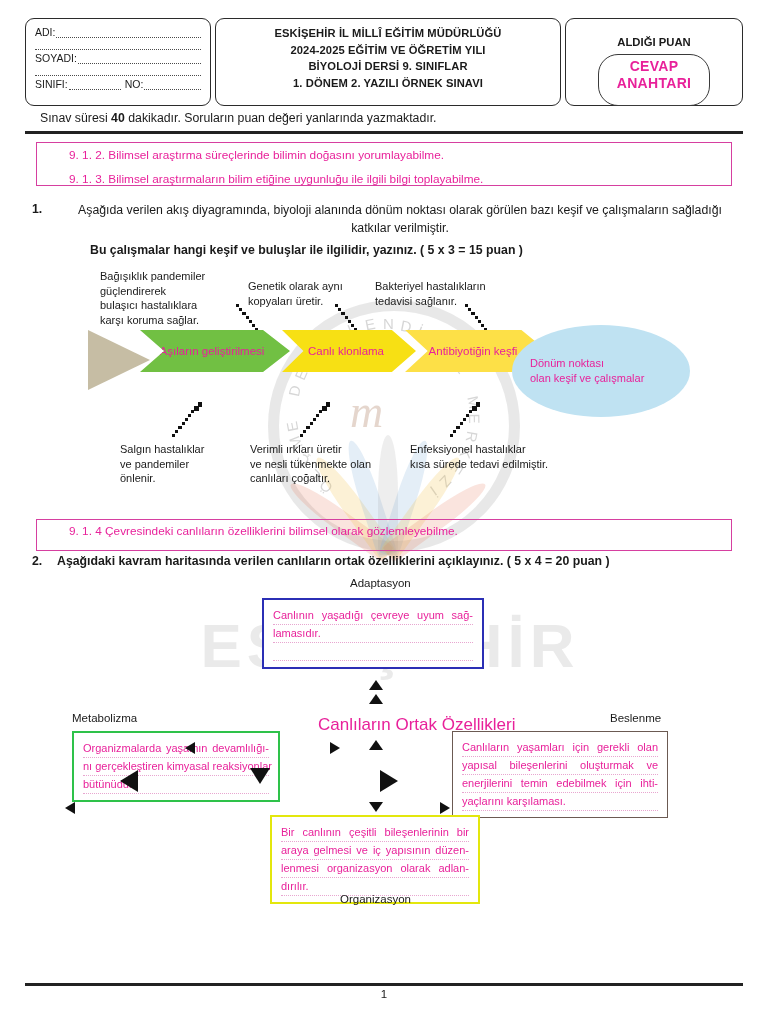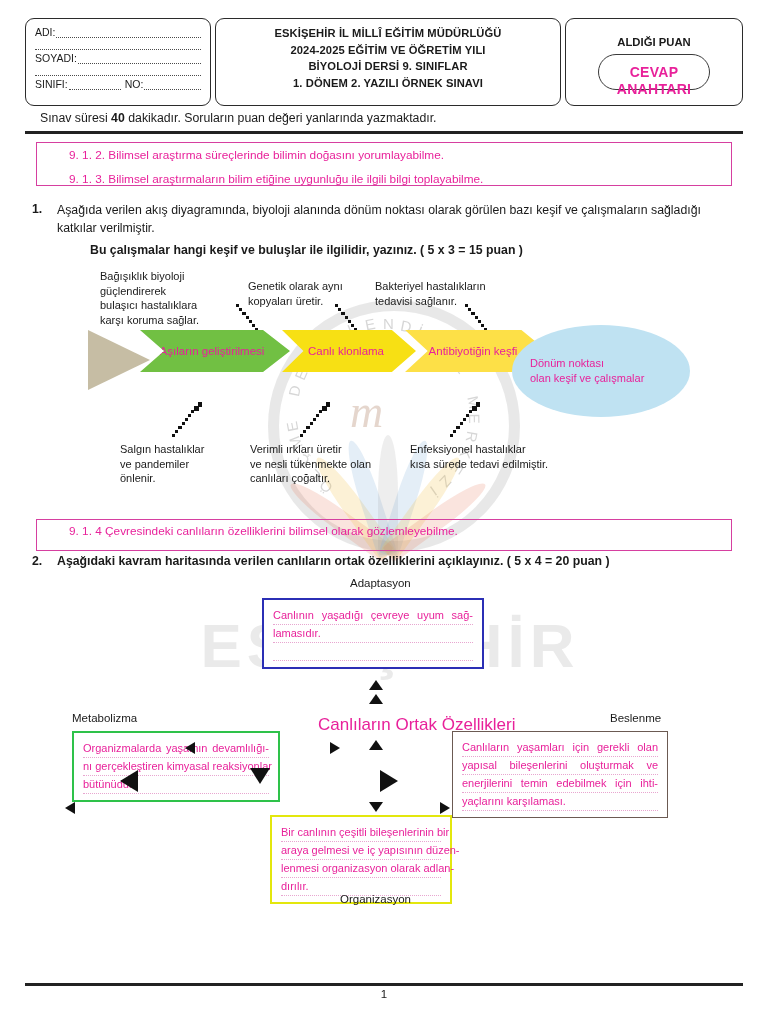--- a/index.html
+++ b/index.html
@@ -142,28 +142,28 @@
   }
   .dots-full {
     width: 100%;
     border-bottom: 1.3px dotted #4a4a4a;
     height: 9px;
     margin-bottom: 2px;
   }
   .stamp {
     margin: 6px auto 0 auto;
     width: 112px;
-    height: 36px;
+    height: 52px;
     border: 1.6px solid #3a3a3a;
     border-radius: 20px;
     color: #e8219a;
     font-weight: bold;
     font-size: 14px;
     line-height: 17px;
-    padding-top: 9px;
+    padding-top: 3px;
     box-sizing: border-box;
     text-align: center;
     letter-spacing: 0.3px;
   }
 
   .exam-note {
     position: absolute;
     left: 40px;
     top: 111px;
     font-size: 12.3px;
@@ -416,30 +416,30 @@
   </div>
 
   <div class="rule-top"></div>
 
   <div class="obj-box" style="left:36px; top:142px; width:696px; height:44px;">
     <div class="line">9. 1. 2. Bilimsel araştırma süreçlerinde bilimin doğasını yorumlayabilme.</div>
     <div class="line">9. 1. 3. Bilimsel araştırmaların bilim  etiğine uygunluğu ile ilgili bilgi toplayabilme.</div>
   </div>
 
   <div class="q-num" style="left:32px; top:202px;">1.</div>
-  <div class="q" style="left:57px; top:202px; width:686px;">
+  <div class="q" style="left:57px; top:202px; width:686px;text-align:center;">
     <div>Aşağıda verilen akış diyagramında, biyoloji alanında dönüm noktası olarak görülen bazı keşif ve çalışmaların sağladığı</div>
     <div>katkılar verilmiştir.</div>
   </div>
   <div class="q-bold" style="position:absolute; left:90px; top:243px;">Bu çalışmalar hangi keşif ve buluşlar ile ilgilidir, yazınız. ( 5 x 3 = 15 puan )</div>
 
   <div class="flow">
 
     <div class="flow-note" style="left:100px; top:7px; width:130px;">
-      <div>Bağışıklık biyoloji</div>
+      <div>Bağışıklık pandemiler</div>
       <div>güçlendirerek</div>
       <div>bulaşıcı hastalıklara</div>
       <div>karşı koruma sağlar.</div>
     </div>
     <div class="flow-note" style="left:248px; top:17px; width:130px;">
       <div>Genetik olarak aynı</div>
       <div>kopyaları üretir.</div>
     </div>
     <div class="flow-note" style="left:375px; top:17px; width:140px;">
       <div>Bakteriyel hastalıkların</div>
@@ -565,21 +565,21 @@
     </div>
 
     <div class="cm-label" style="left:610px; top:142px;">Beslenme</div>
     <div class="cm-box justify" id="box-beslenme" style="left: 452px; top: 161px; width: 216px; border: 1.5px solid rgb(107, 90, 82);">
       <span class="ln">Canlıların  yaşamları  için  gerekli  olan</span>
       <span class="ln">yapısal  bileşenlerini  oluşturmak  ve</span>
       <span class="ln">enerjilerini  temin  edebilmek  için  ihti-</span>
       <span class="ln last">yaçlarını karşılaması.</span>
     </div>
 
-    <div class="cm-box justify" id="box-organizasyon" style="left: 270px; top: 245px; width: 182px; border: 2px solid rgb(227, 231, 13);">
+    <div class="cm-box justify" id="box-organizasyon" style="left: 270px; top: 245px; width: 210px; border: 2px solid rgb(227, 231, 13);">
       <span class="ln">Bir  canlının  çeşitli  bileşenlerinin  bir</span>
       <span class="ln">araya  gelmesi  ve  iç  yapısının  düzen-</span>
       <span class="ln">lenmesi  organizasyon  olarak  adlan-</span>
       <span class="ln last">dırılır.</span>
     </div>
     <div class="cm-label" style="left:340px; top:323px;">Organizasyon</div>
 
     <div class="cm-center" style="left:318px; top:145px;">Canlıların Ortak Özellikleri</div>
 
     <div class="arrowhead ah-up" style="left:369px; top:110px;"></div>

